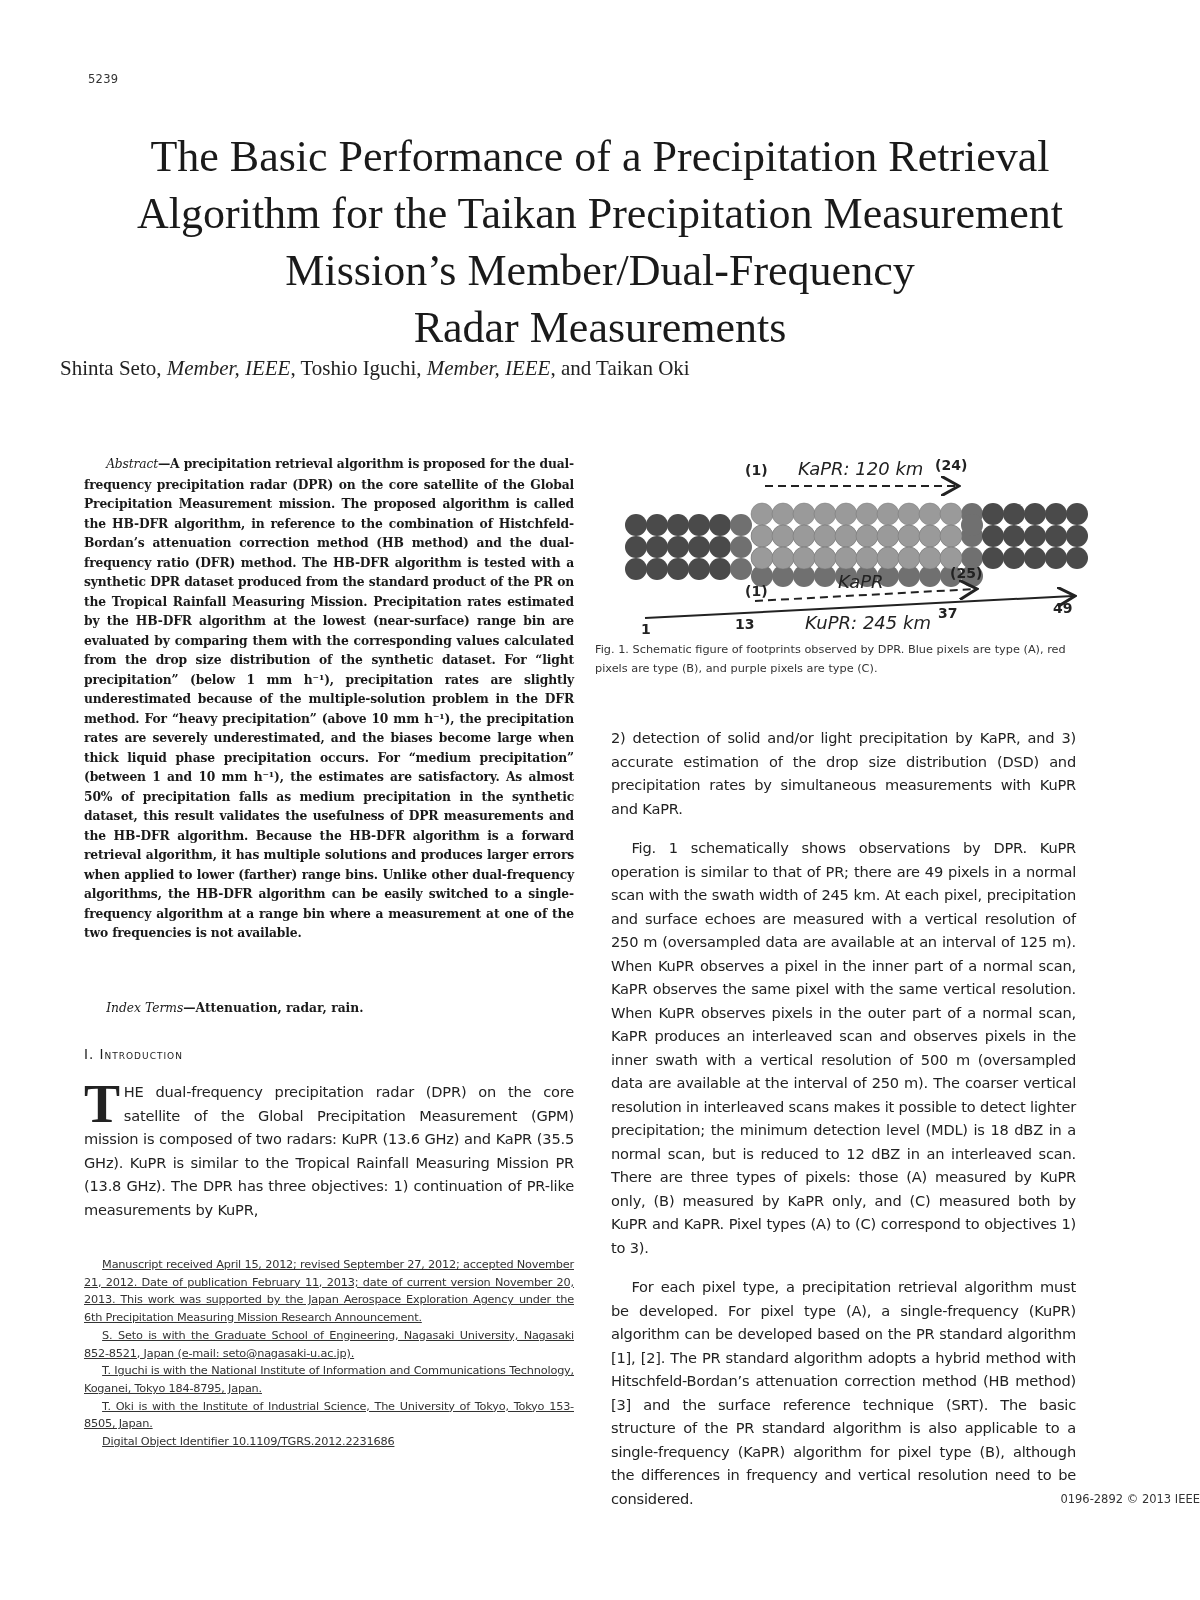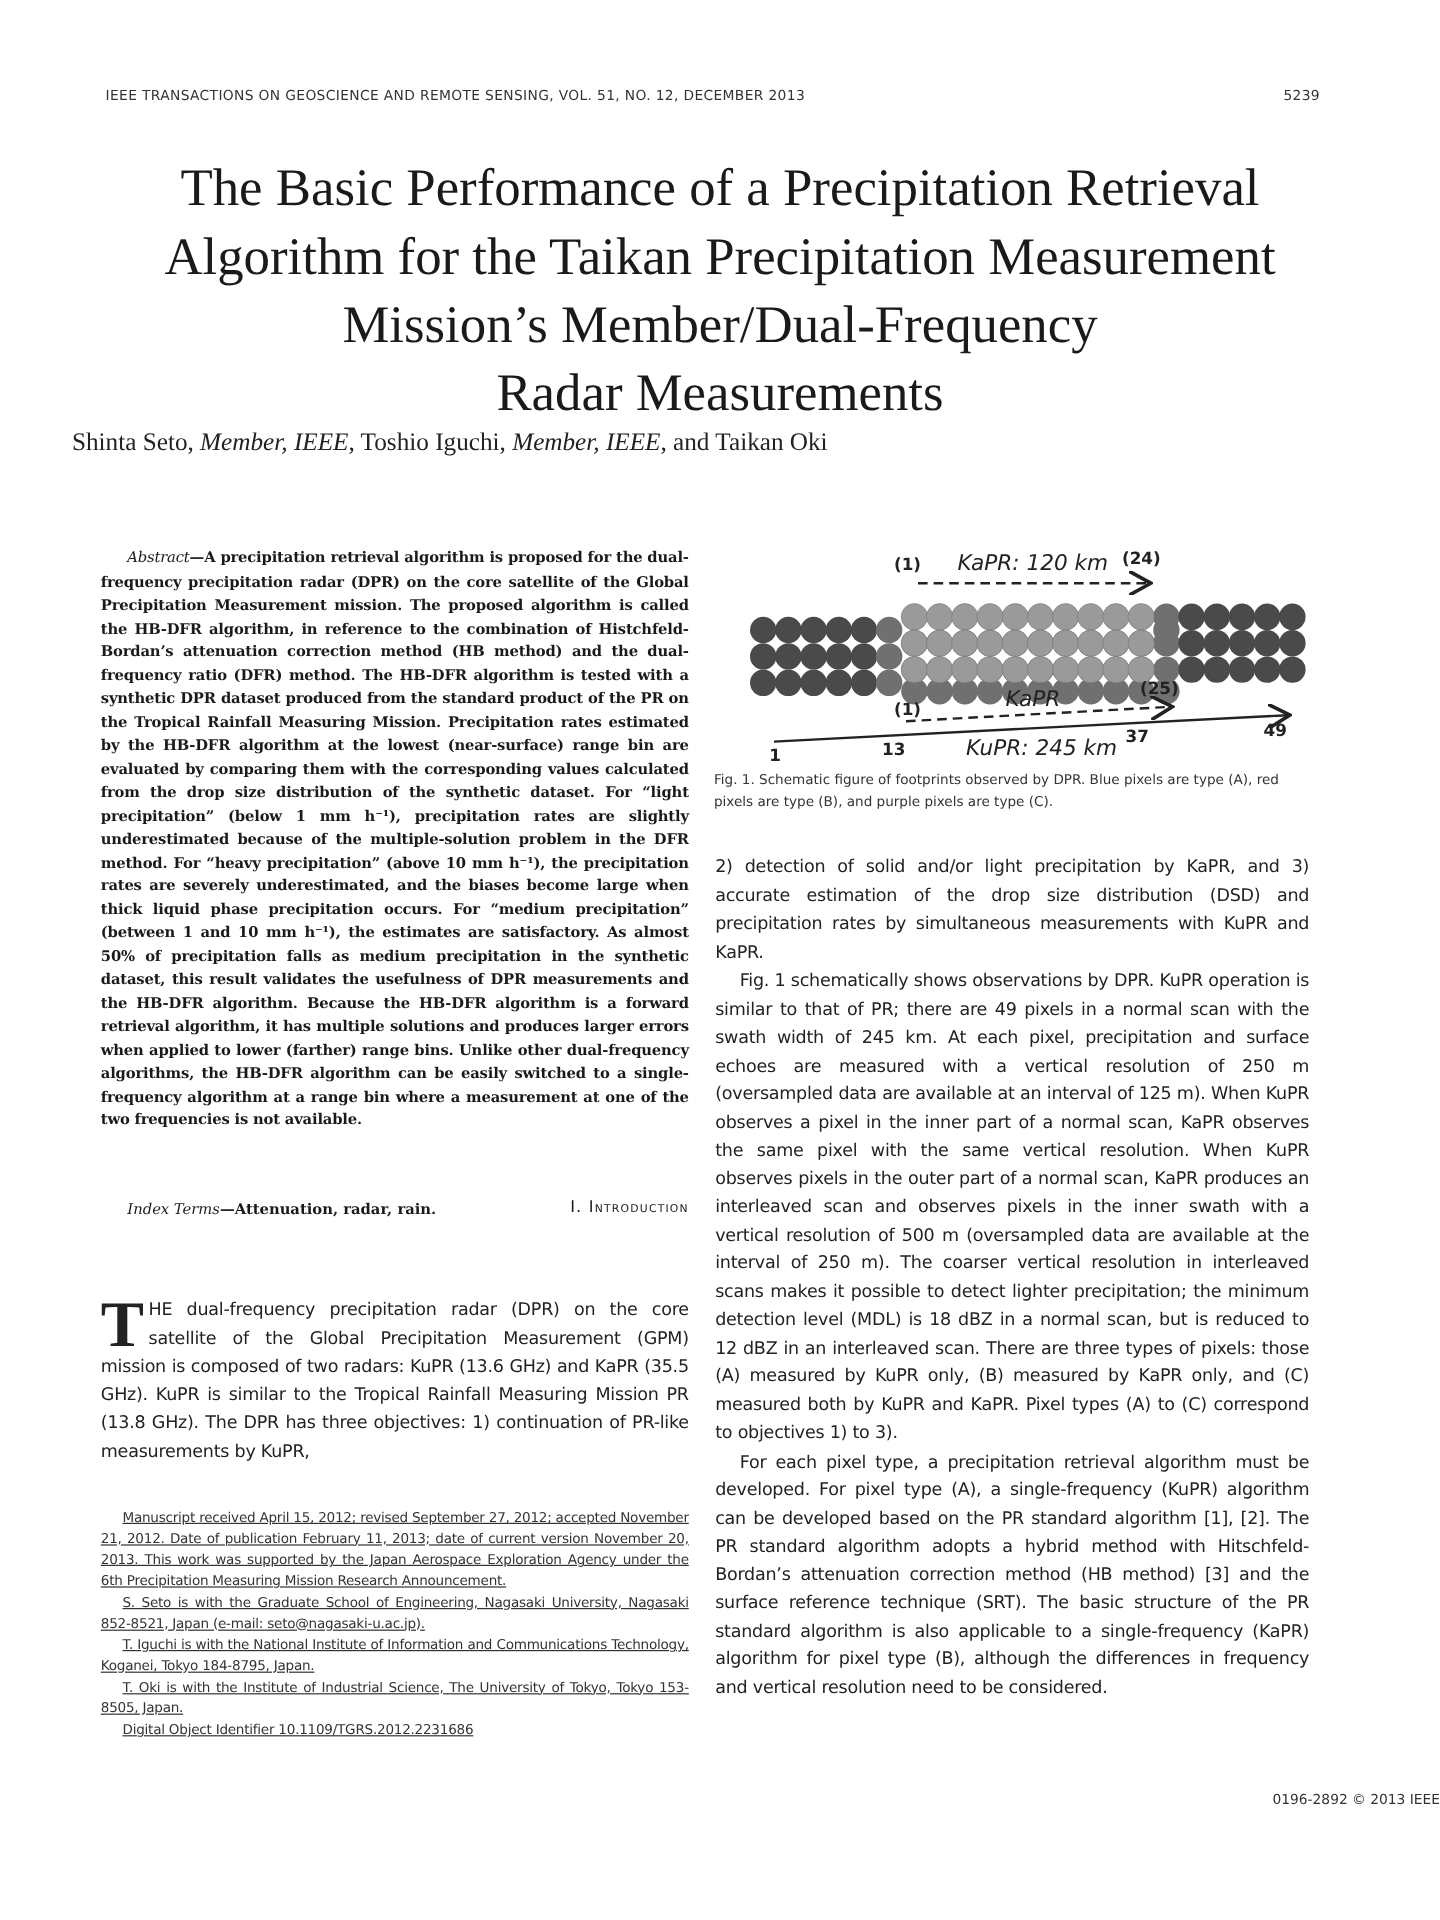--- a/index.html
+++ b/index.html
@@ -9,39 +9,38 @@
   .title div { white-space: nowrap; }
   .authors { position: absolute; top: 356px; left: 60px; width: 1080px; text-align: left; font-family: Liberation Serif, serif; font-size: 21px; color: #222; }
   .authors i { font-style: italic; }
   .col { position: absolute; width: 490px; }
   .left { left: 84px; }
   .right { left: 595px; width: 497px; }
   .abstract { top: 454px; font-family: "DejaVu Serif", serif; font-weight: bold; font-size: 12.3px; line-height: 19.5px; text-align: justify; text-indent: 1.8em; color: #1a1a1a; letter-spacing: -0.15px; }
   .abstract .lead { font-style: italic; font-weight: normal; }
   .index-terms { top: 1000px; font-family: "DejaVu Serif", serif; font-weight: bold; font-size: 12.3px; text-indent: 1.8em; }
   .index-terms .lead { font-style: italic; font-weight: normal; }
-  .section-head { top: 998px; text-align: right; font-family: "DejaVu Sans", sans-serif; font-size: 13.5px; letter-spacing: 1px; font-variant: small-caps; }
+  .section-head { top: 1046px; text-align: left; font-family: "DejaVu Sans", sans-serif; font-size: 13.5px; letter-spacing: 1px; font-variant: small-caps; }
   .body-text { font-family: "DejaVu Sans", sans-serif; font-size: 14.6px; line-height: 23.5px; text-align: justify; color: #222; letter-spacing: -0.2px; }
   .intro { top: 1080px; }
   .dropcap { float: left; font-family: "Liberation Serif", serif; font-weight: bold; font-size: 54px; line-height: 44px; margin: 2px 4px 0 0; }
   .footnotes { top: 1256px; font-family: "DejaVu Sans", sans-serif; font-size: 11.3px; line-height: 17.7px; text-align: justify; color: #333; letter-spacing: -0.2px; }
   .footnotes p { margin: 0; text-indent: 1.6em; text-decoration: underline; }
   .figure { top: 448px; height: 190px; }
   .caption { top: 640px; font-family: "DejaVu Sans", sans-serif; font-size: 11.3px; line-height: 19px; color: #333; }
   .right-text { top: 710px; }
-  .right-text p { margin: 1px; text-indent: 1.4em; }
+  .right-text p { margin: 16px; text-indent: 1.4em; }
   .right-text p.noindent { text-indent: 0; }
   .footer { position: absolute; top: 1492px; left: 0; width: 1200px; text-align: right; font-family: "DejaVu Sans", sans-serif; font-size: 11.5px; color: #333; }
   p { margin: 0; }
 </style>
 </head>
 <body>
 
 <div class="running-head">
-  <span>IEEE TRANSACTIONS ON GEOSCIENCE AND REMOTE SENSING, VOL. 51, NO. 12, DECEMBER 2013</span>
   <span>5239</span>
 </div>
 
 <div class="title">
   <div>The Basic Performance of a Precipitation Retrieval</div>
   <div>Algorithm for the Taikan Precipitation Measurement</div>
   <div>Mission’s Member/Dual-Frequency</div>
   <div>Radar Measurements</div>
 </div>
 

